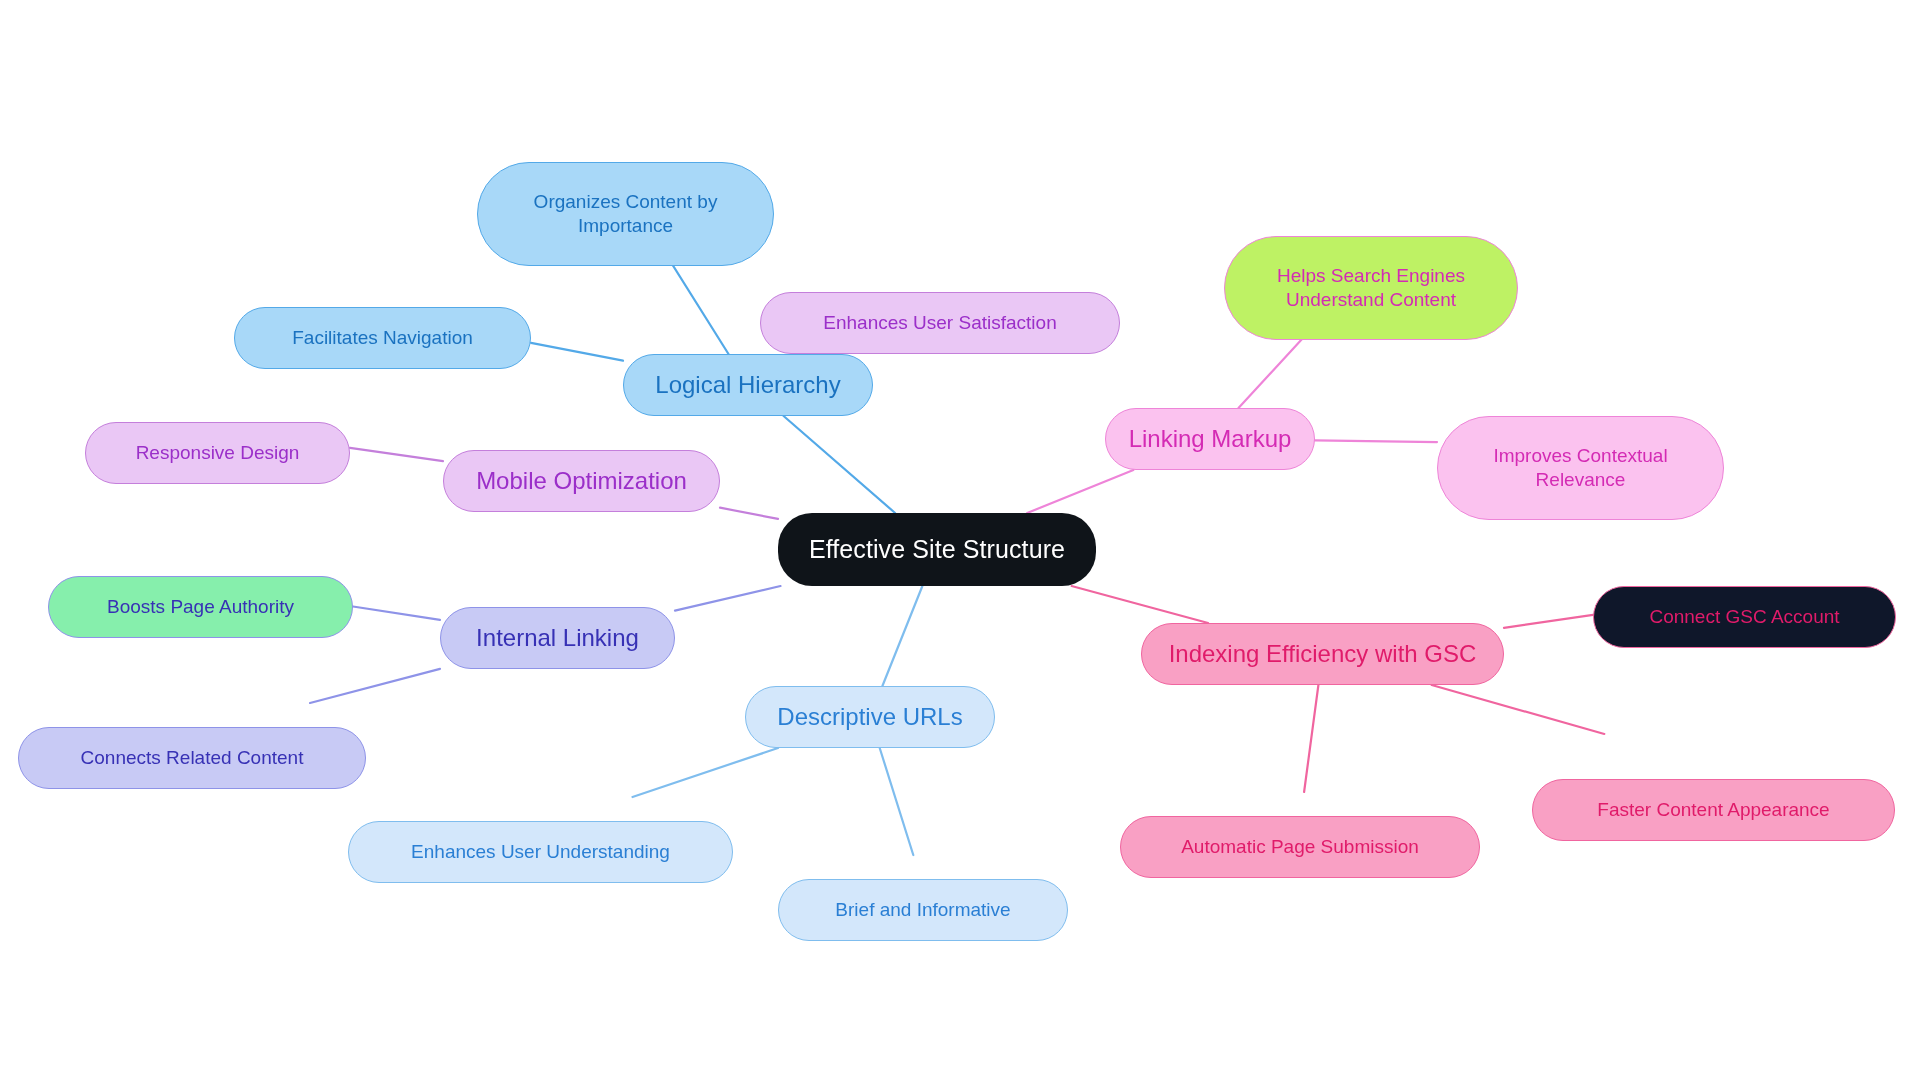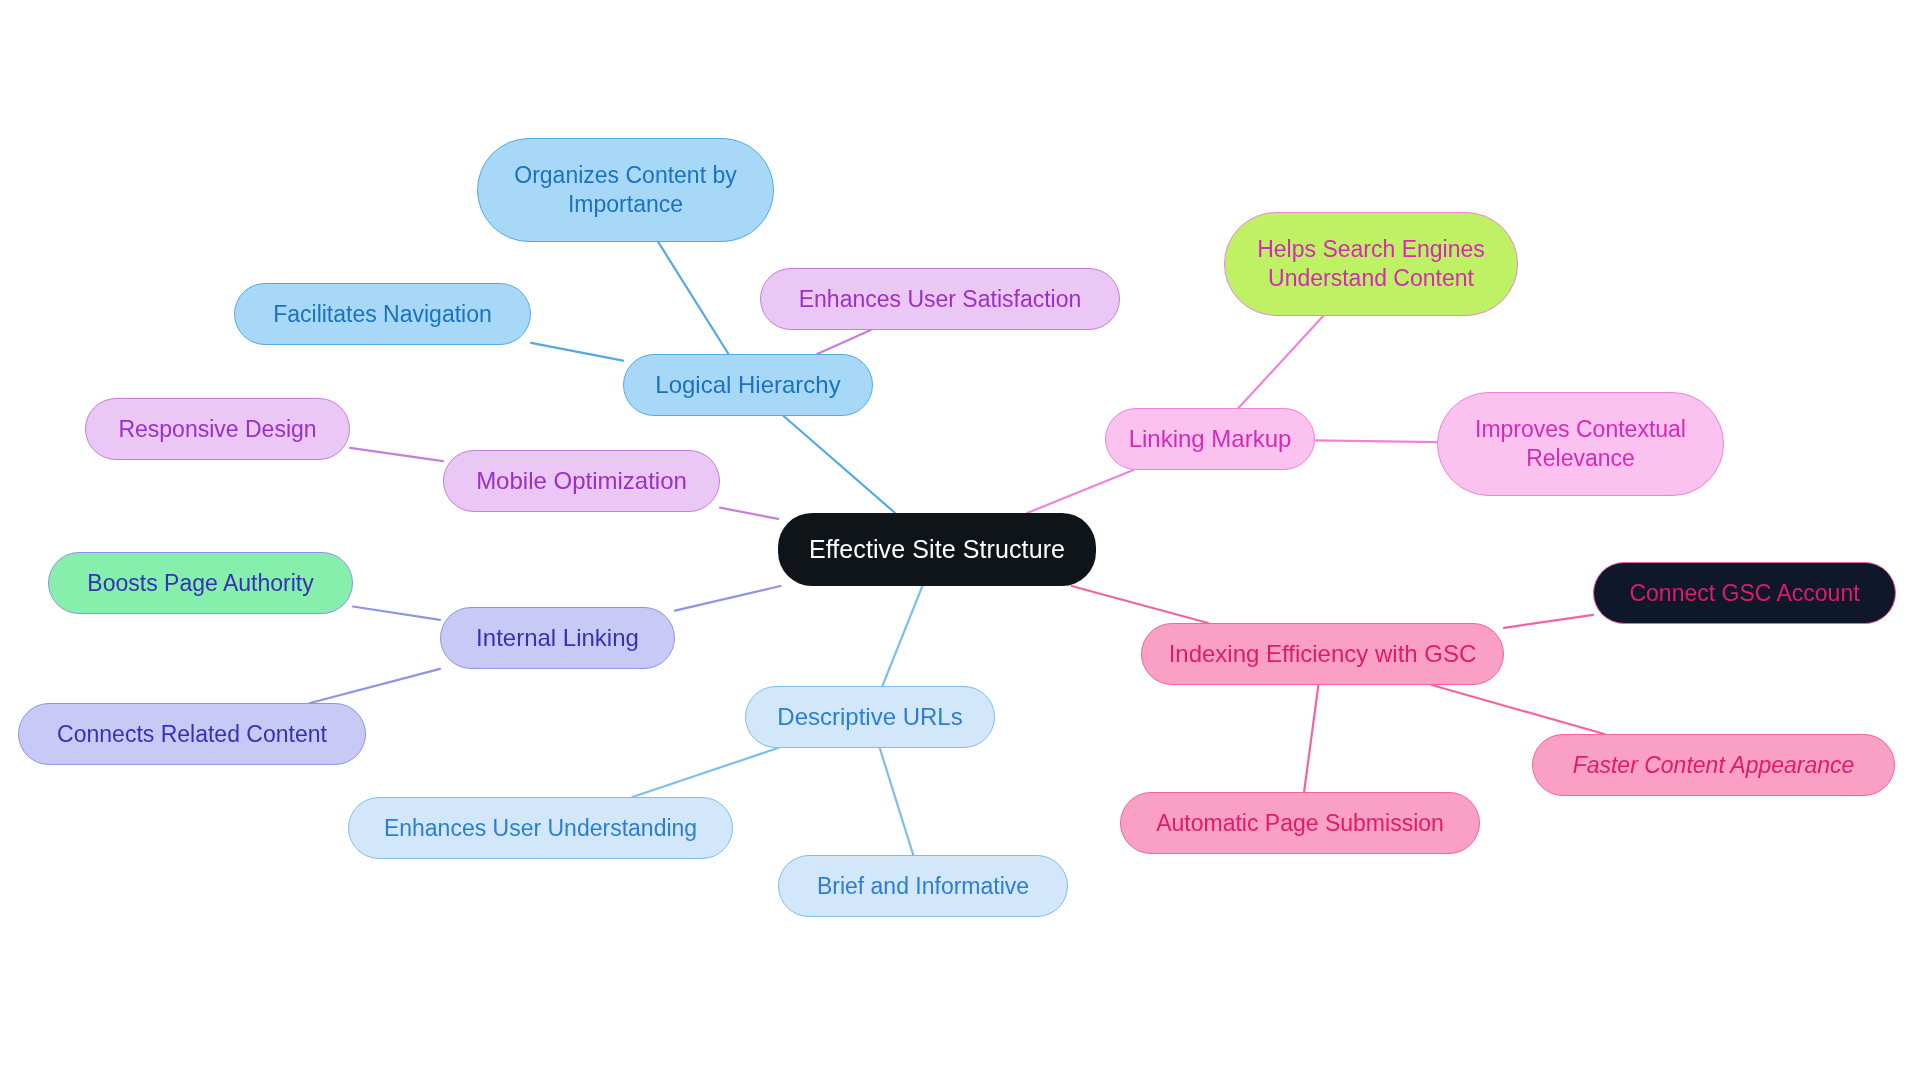--- a/index.html
+++ b/index.html
@@ -44,21 +44,22 @@
   .node-root {
     border-radius: 34px;
     border-width: 0;
     font-size: 25px;
     letter-spacing: 0.1px;
   }
   .node-branch {
     font-size: 24px;
   }
   .node-leaf {
-    font-size: 23px;
+    font-size: 19px;
+    margin-top: 24px;
   }
 </style>
 </head>
 <body>
 
 <div id="mindmap-canvas">
   <svg id="edge-layer" viewBox="0 0 1920 1083" preserveAspectRatio="none">
       <line x1="895.1" y1="513.0" x2="783.6" y2="416.0" stroke="#53a9e8" stroke-width="2.2" stroke-linecap="round"></line>
       <line x1="728.5" y1="354.0" x2="658.2" y2="242.0" stroke="#53a9e8" stroke-width="2.2" stroke-linecap="round"></line>
       <line x1="623.0" y1="360.7" x2="531.0" y2="342.8" stroke="#53a9e8" stroke-width="2.2" stroke-linecap="round"></line>
@@ -94,16 +95,16 @@
       <div class="node node-branch" style="left: 745px; top: 686px; width: 250px; height: 62px; background: rgb(211, 231, 251); border-color: rgb(127, 189, 238); color: rgb(42, 127, 212);">Descriptive URLs</div>
       <div class="node node-leaf" style="left: 348px; top: 797px; width: 385px; height: 62px; background: rgb(211, 231, 251); border-color: rgb(127, 189, 238); color: rgb(42, 127, 212);">Enhances User Understanding</div>
       <div class="node node-leaf" style="left: 778px; top: 855px; width: 290px; height: 62px; background: rgb(211, 231, 251); border-color: rgb(127, 189, 238); color: rgb(42, 127, 212);">Brief and Informative</div>
       <div class="node node-branch" style="left: 1105px; top: 408px; width: 210px; height: 62px; background: rgb(251, 194, 239); border-color: rgb(238, 132, 216); color: rgb(212, 43, 180);">Linking Markup</div>
       <div class="node node-leaf" style="left: 1224px; top: 212px; width: 294px; height: 104px; background: #bef264; border-color: rgb(238, 132, 216); color: rgb(212, 43, 180);">Helps Search Engines
 Understand Content</div>
       <div class="node node-leaf" style="left: 1437px; top: 392px; width: 287px; height: 104px; background: rgb(251, 194, 239); border-color: rgb(238, 132, 216); color: rgb(212, 43, 180);">Improves Contextual
 Relevance</div>
       <div class="node node-branch" style="left: 1141px; top: 623px; width: 363px; height: 62px; background: rgb(249, 160, 196); border-color: rgb(240, 101, 159); color: rgb(224, 27, 106);">Indexing Efficiency with GSC</div>
       <div class="node node-leaf" style="left: 1593px; top: 562px; width: 303px; height: 62px; background: #0f172a; border-color: rgb(240, 101, 159); color: rgb(224, 27, 106);">Connect GSC Account</div>
-      <div class="node node-leaf" style="left: 1532px; top: 734px; width: 363px; height: 62px; background: rgb(249, 160, 196); border-color: rgb(240, 101, 159); color: rgb(224, 27, 106); font-style: italic;">Faster Content Appearance</div>
+      <div class="node node-leaf" style="left: 1532px; top: 755px; width: 363px; height: 62px; background: rgb(249, 160, 196); border-color: rgb(240, 101, 159); color: rgb(224, 27, 106);">Faster Content Appearance</div>
       <div class="node node-leaf" style="left: 1120px; top: 792px; width: 360px; height: 62px; background: rgb(249, 160, 196); border-color: rgb(240, 101, 159); color: rgb(224, 27, 106);">Automatic Page Submission</div>
     </div>
 </div>
 
 </body></html>

